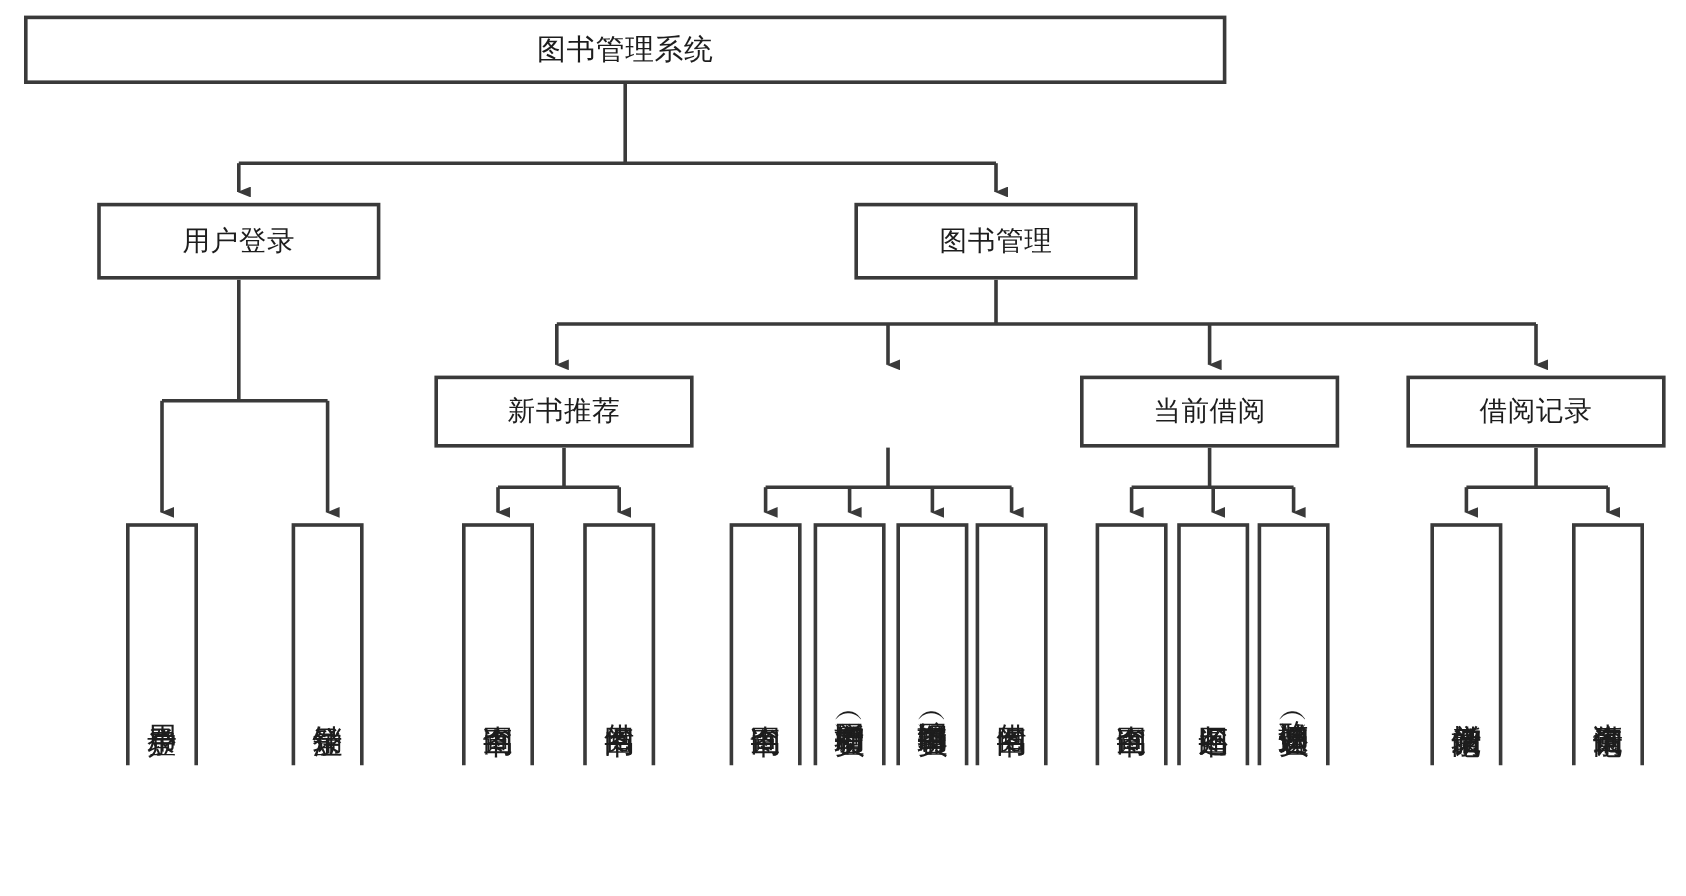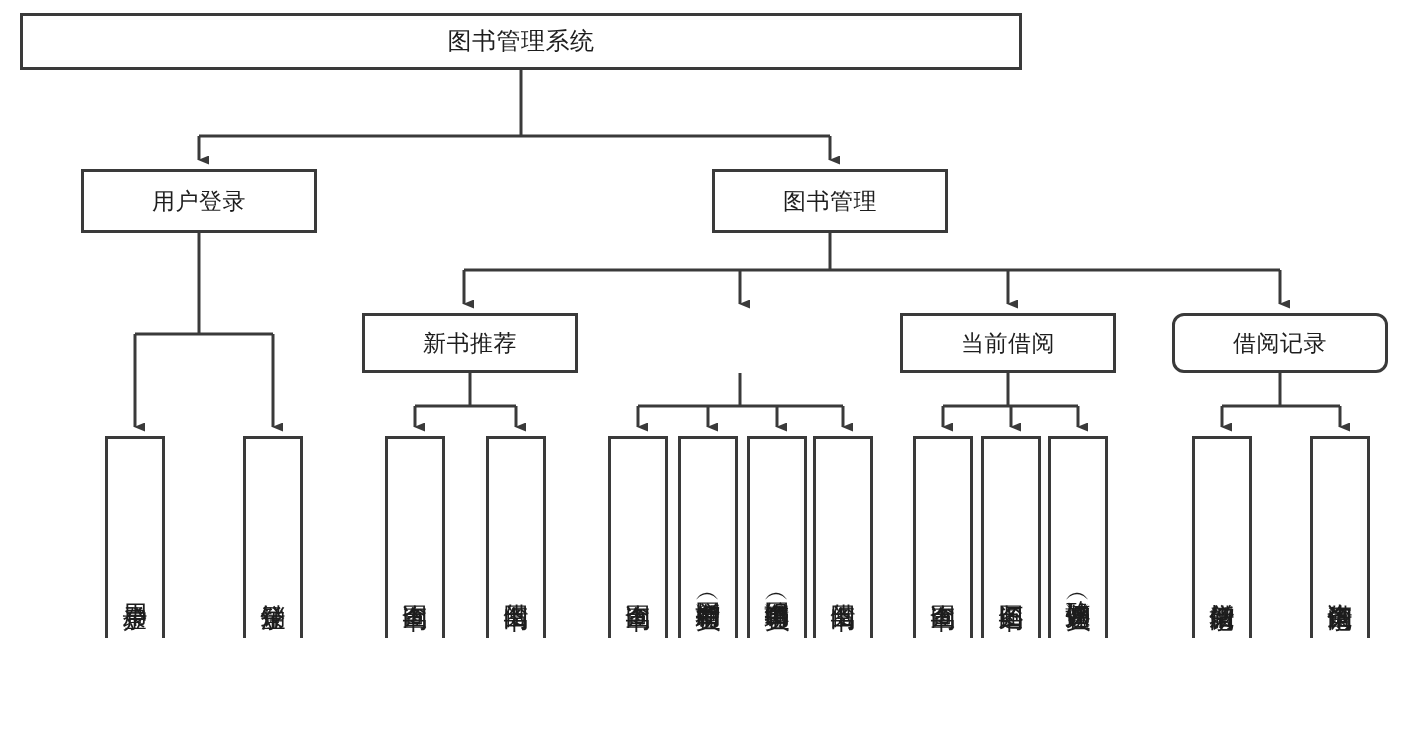--- a/index.html
+++ b/index.html
@@ -141,21 +141,21 @@
   <div class="node horiz" style="left:712px; top:169px; width:236px; height:64px;">
     <span class="label">图书管理</span>
   </div>
 
   <div class="node horiz" style="left:362px; top:313px; width:216px; height:60px;">
     <span class="label">新书推荐</span>
   </div>
   <div class="node horiz" style="left:900px; top:313px; width:216px; height:60px;justify-content:center;">
     <span class="label">当前借阅</span>
   </div>
-  <div class="node horiz" style="left:1172px; top:313px; width:216px; height:60px;border-radius:12px;">
+  <div class="node horiz" style="left:1172px; top:313px; width:216px; height:60px;">
     <span class="label">借阅记录</span>
   </div>
 
   <div class="node vert" style="left:105px; top:436px; width:60px; height:299px;">
     <span class="label">用户登录</span>
   </div>
   <div class="node vert" style="left:243px; top:436px; width:60px; height:299px;">
     <span class="label">注销登录</span>
   </div>
 

